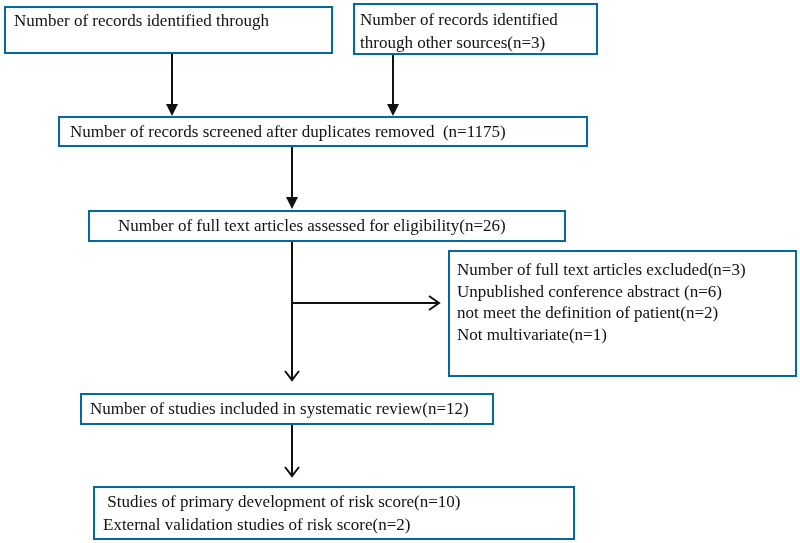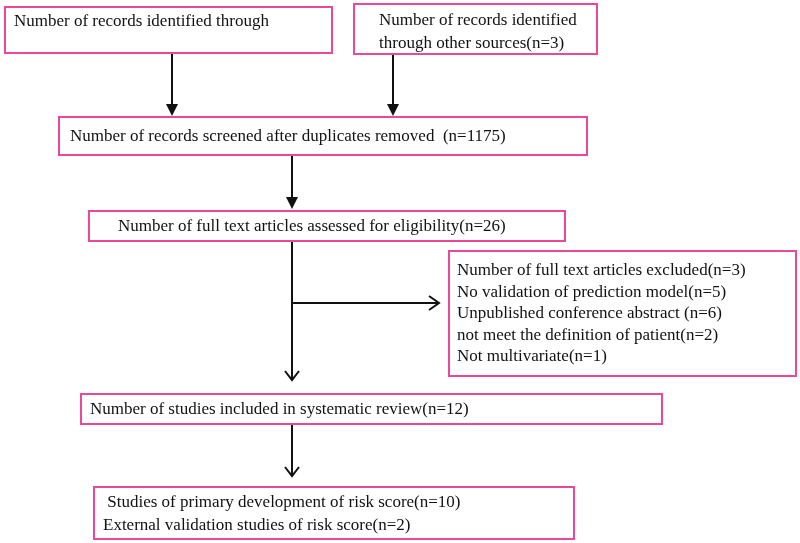--- a/index.html
+++ b/index.html
@@ -21,38 +21,38 @@
     width: 800px; height: 543px;
   }
   .arrows {
     position: absolute;
     left: 0; top: 0;
     pointer-events: none;
   }
   .box {
     position: absolute;
     box-sizing: border-box;
-    border: 2px solid #ec4899;
+    border: 2px solid #0369a1;
     background: #ffffff;
     font-size: 17px;
     line-height: 22px;
   }
   .line { white-space: pre; }
   .vcenter {
     display: flex;
     flex-direction: column;
     justify-content: center;
   }
   
   .b-db      { left: 4px;   top: 6px;   width: 329px; height: 48px; padding: 2px 4px 0 8px; }
-  .b-other   { left: 353px; top: 3px;   width: 245px; height: 52px; padding: 3px 4px 0 24px; line-height: 23px; }
-  .b-screen  { left: 58px;  top: 116px; width: 530px; height: 40px; padding-left: 10px; }
+  .b-other   { left: 353px; top: 3px;   width: 245px; height: 52px; padding: 3px 4px 0 5px; line-height: 23px; }
+  .b-screen  { left: 58px;  top: 116px; width: 530px; height: 31px; padding-left: 10px; }
   .b-full    { left: 88px;  top: 210px; width: 478px; height: 32px; padding-left: 28px; }
   .b-excl    { left: 448px; top: 250px; width: 349px; height: 127px; padding: 7px 2px 0 7px; line-height: 21.5px; }
-  .b-incl    { left: 80px;  top: 393px; width: 583px; height: 32px; padding-left: 8px; }
+  .b-incl    { left: 80px;  top: 393px; width: 414px; height: 32px; padding-left: 8px; }
   .b-final   { left: 93px;  top: 486px; width: 482px; height: 54px; padding: 2px 2px 0 8px; line-height: 23px; }
 </style>
 </head>
 <body>
 
 <div class="stage">
 
   <svg class="arrows" width="800" height="543" viewBox="0 0 800 543" aria-hidden="true">
     <g>
       <line x1="172" y1="54" x2="172" y2="105" stroke="#111111" stroke-width="2"></line>
@@ -92,21 +92,20 @@
   <div class="box b-screen vcenter">
     <div class="line">Number of records screened after duplicates removed  (n=1175)</div>
   </div>
 
   <div class="box b-full vcenter">
     <div class="line">Number of full text articles assessed for eligibility(n=26)</div>
   </div>
 
   <div class="box b-excl">
     <div class="line">Number of full text articles excluded(n=3)</div>
-    <div class="line">No validation of prediction model(n=5)</div>
     <div class="line">Unpublished conference abstract (n=6)</div>
     <div class="line">not meet the definition of patient(n=2)</div>
     <div class="line">Not multivariate(n=1)</div>
   </div>
 
   <div class="box b-incl vcenter">
     <div class="line">Number of studies included in systematic review(n=12)</div>
   </div>
 
   <div class="box b-final">

